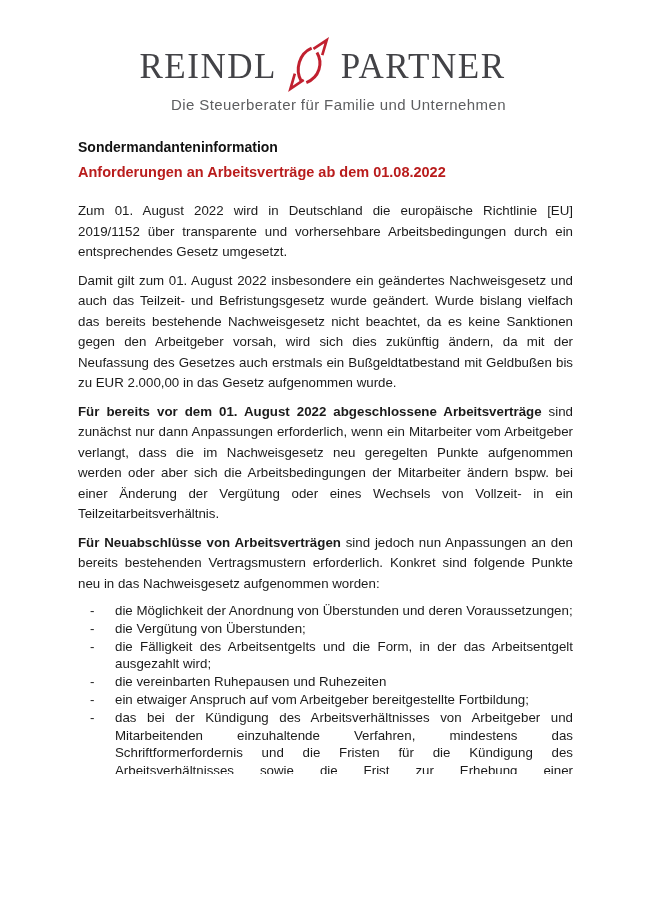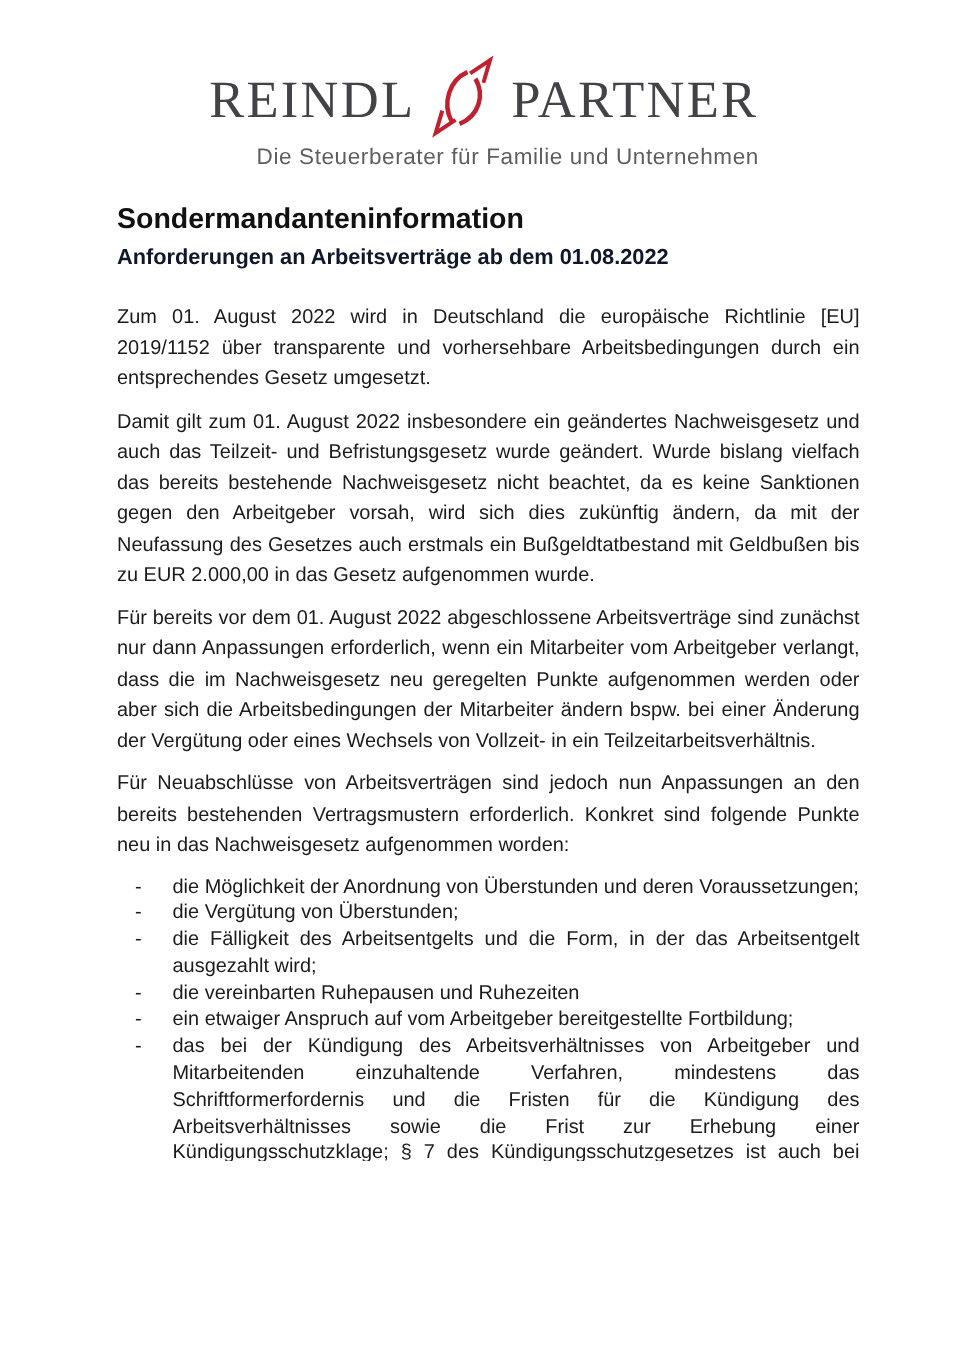--- a/index.html
+++ b/index.html
@@ -19,28 +19,28 @@
     font-size:35px;font-weight:400;letter-spacing:1.5px;
     color:#434347;line-height:1;
   }
   .brand-icon{width:46px;height:56px;margin-top:-4px;flex:0 0 auto;}
   .tagline{
     margin-top:3px;
     font-size:15px;letter-spacing:.4px;color:#5d5e60;line-height:19px;padding-left:32px;
   }
   
   .content{padding:0 72px 0 78px;}
-  .h-sub{font-size:19px;font-weight:bold;margin:24px 0 0;line-height:18px;color:#111;}
-  .h-main{font-size:14.5px;font-weight:bold;margin:7px 0 0;line-height:18px;color:#0f172a;}
+  .h-sub{font-size:14px;font-weight:bold;margin:24px 0 0;line-height:18px;color:#111;}
+  .h-main{font-size:14.5px;font-weight:bold;margin:7px 0 0;line-height:18px;color:#b91c1c;}
   .para{
     font-size:13.3px;line-height:20.5px;text-align:justify;
     margin:0 0 8px;
   }
   .para.first{margin-top:20px;}
-  .lead-bold{font-weight:normal;}
+  .lead-bold{font-weight:bold;}
   
   .blist{margin:0;}
   .li{
     position:relative;padding-left:37px;
     font-size:13.3px;line-height:17.8px;text-align:justify;
   }
   .dash{position:absolute;left:12px;top:0;}
   
   .footer{position:absolute;left:63px;top:836px;width:534px;}
   .page-num{text-align:center;font-size:11px;line-height:13px;margin-bottom:2px;color:#111;}

